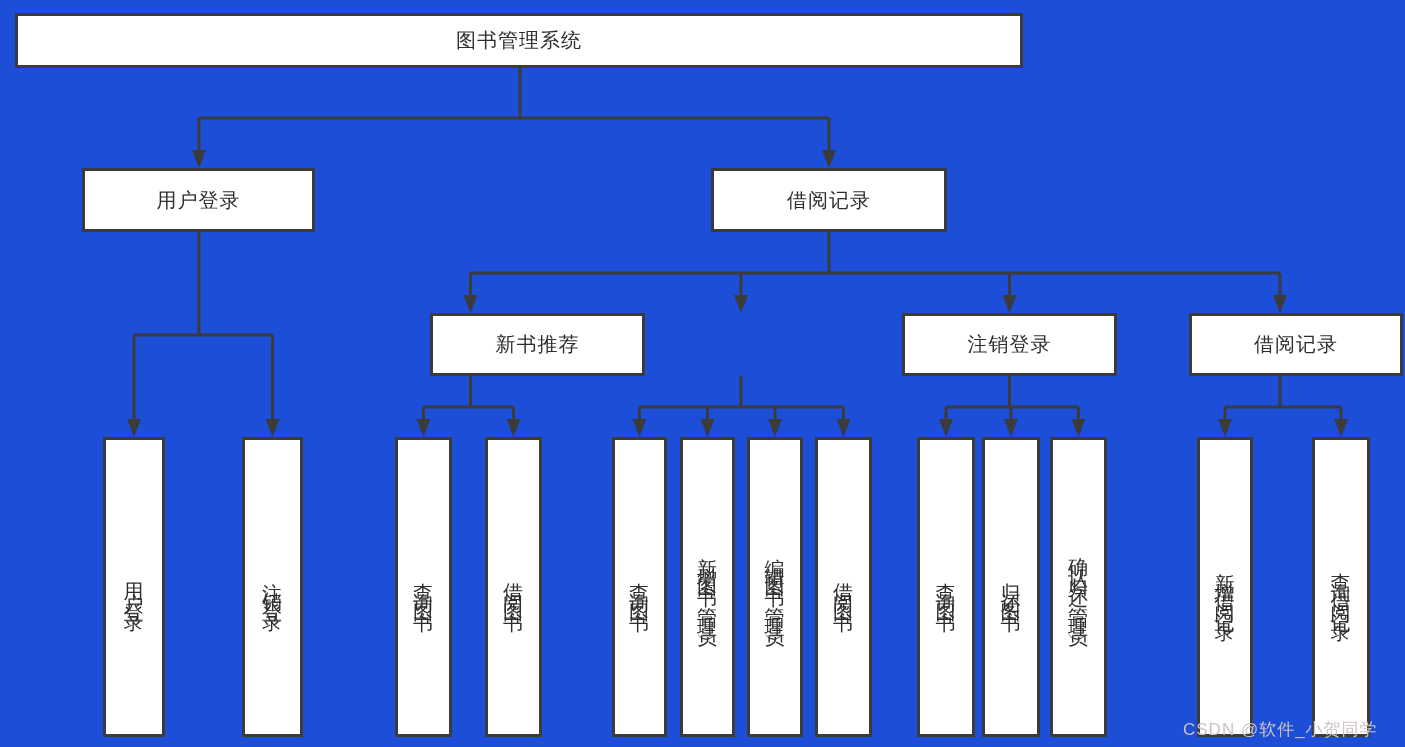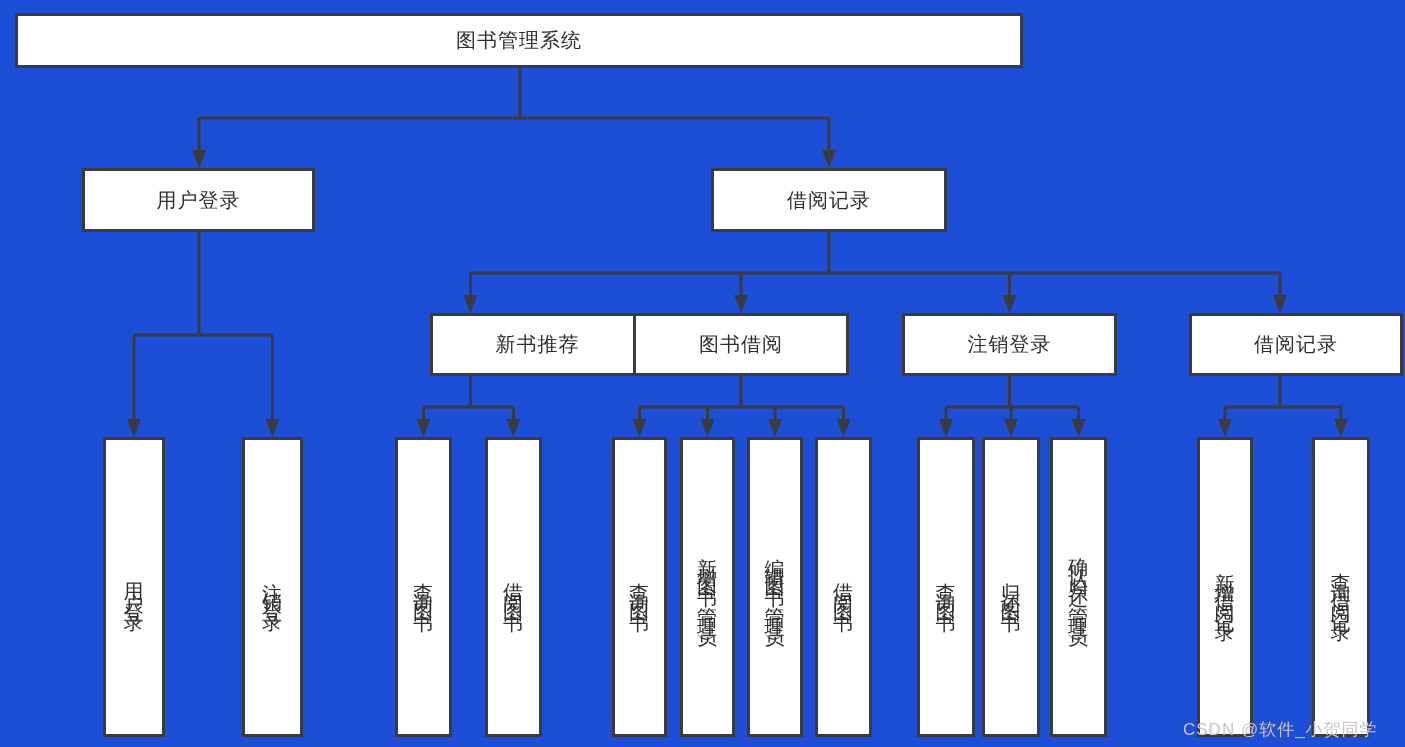--- a/index.html
+++ b/index.html
@@ -110,21 +110,20 @@
     <path class="tri" d="M1218,419 L1232,419 L1225,437 Z"></path>
     <path class="tri" d="M1334,419 L1348,419 L1341,437 Z"></path>
   </svg>
 
   <div class="hbox" style="left:15px; top:13px; width:1008px; height:55px;">图书管理系统</div>
 
   <div class="hbox" style="left:82px; top:168px; width:233px; height:64px;">用户登录</div>
   <div class="hbox" style="left:711px; top:168px; width:236px; height:64px;">借阅记录</div>
 
   <div class="hbox" style="left:384px; top:313px; width:215px; height:63px;margin-left:46px;">新书推荐</div>
-  <div class="hbox" style="left:633px; top:313px; width:216px; height:63px;">图书借阅</div>
   <div class="hbox" style="left:902px; top:313px; width:215px; height:63px;">注销登录</div>
   <div class="hbox" style="left:1189px; top:313px; width:214px; height:63px;">借阅记录</div>
 
   <div class="vbox" style="left:103px; width:62px;">
     <span class="vtext">用户登录</span>
   </div>
   <div class="vbox" style="left:242px; width:61px;">
     <span class="vtext">注销登录</span>
   </div>
 

